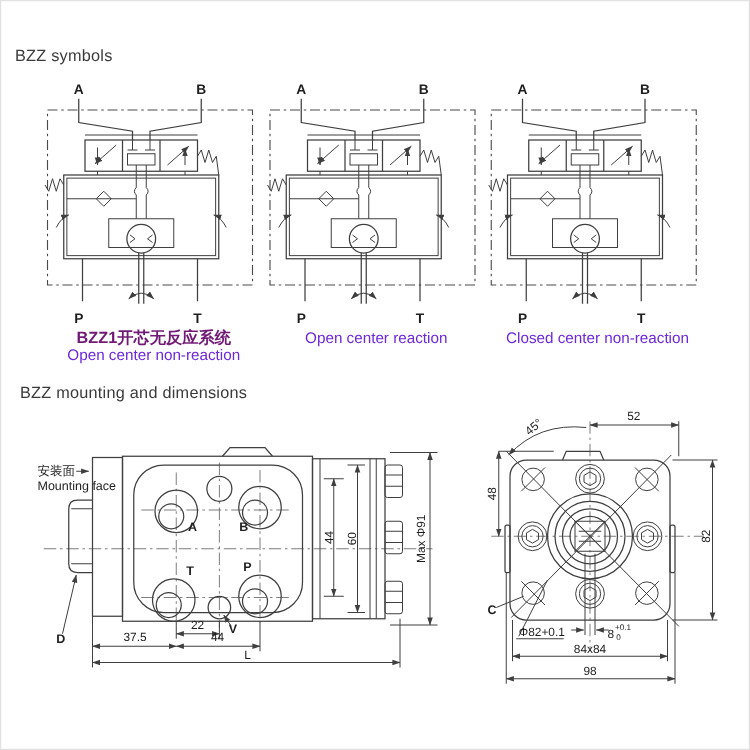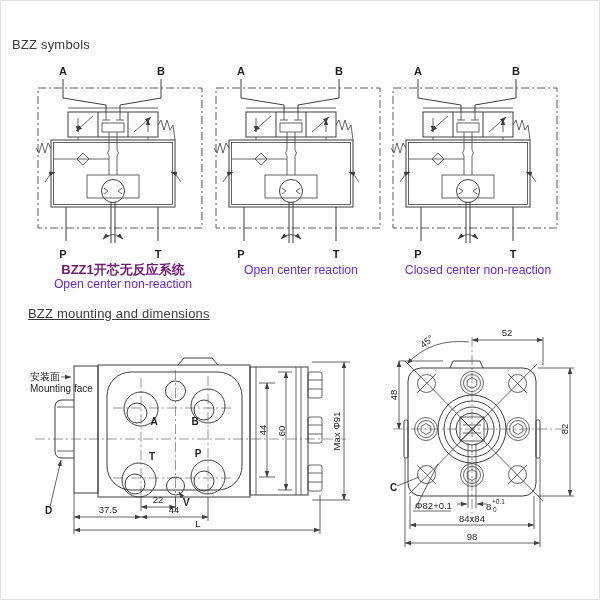--- a/index.html
+++ b/index.html
@@ -1,21 +1,21 @@
 <!DOCTYPE html>
 <html><head>
 <meta charset="utf-8">
 <style>
   html,body{margin:0;padding:0;background:#ffffff;}
   body{width:600px;height:600px;overflow:hidden;position:relative;
        font-family:"Liberation Sans", sans-serif;color:#222;}
   .frame{position:absolute;inset:0;border:1px solid #e2e2e2;pointer-events:none;}
   .sec-title{position:absolute;font-size:13px;color:#3a3a3a;letter-spacing:.2px;}
   #symbols-title{left:12px;top:37px;}
-  #mounting-title{left:28px;top:306px;text-decoration:underline;}
+  #mounting-title{left:16px;top:306px;}
   .fig{position:absolute;width:186px;top:62px;text-align:center;}
   .fig .cap-zh{font-size:13px;font-weight:600;color:#701a75;margin-top:2px;line-height:12px;}
   .fig .cap-en{font-size:12.2px;color:#6d28d9;margin-top:2px;line-height:12px;}
   svg{display:block;}
   svg text{fill:#1e1e1e;font-family:"Liberation Sans",sans-serif;}
   .lbl{font-size:11px;font-weight:bold;}
   .plbl{font-size:10px;font-weight:bold;}
   .dim{font-size:9.5px;}
   .dimsm{font-size:6.5px;}
   .anno{font-size:10px;}

